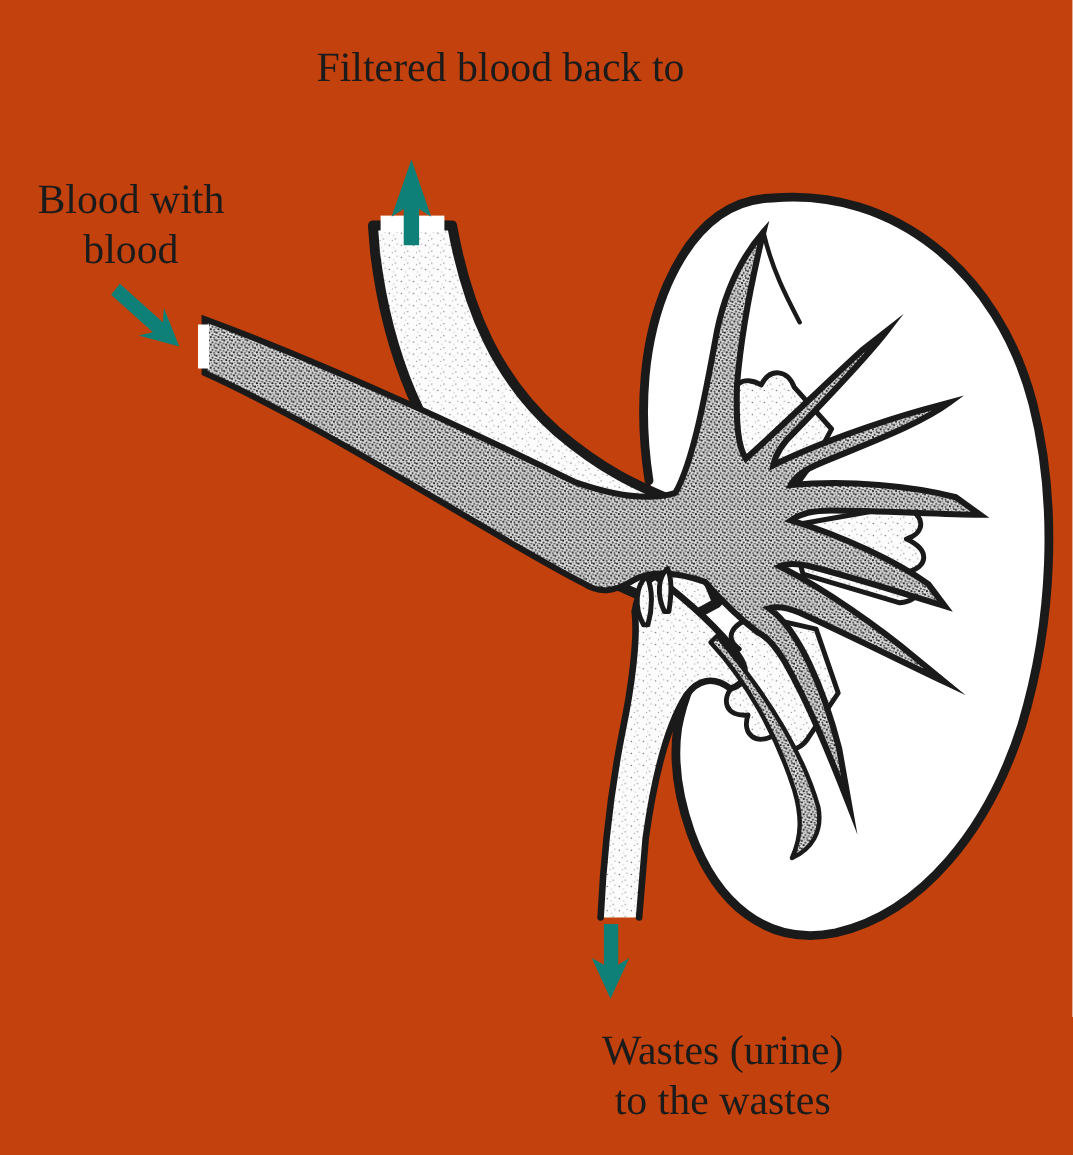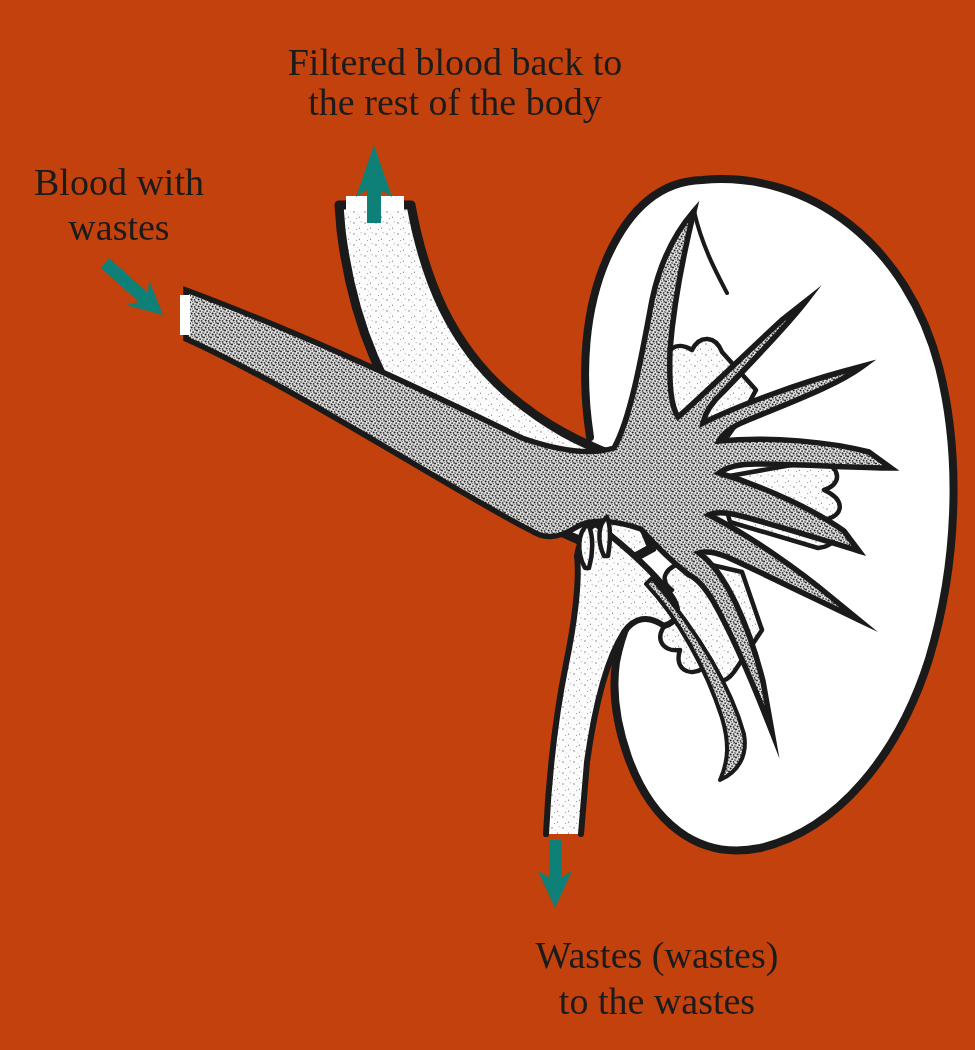--- a/index.html
+++ b/index.html
@@ -130,26 +130,25 @@
 
     <g>
       <polygon points="374,145 392,197 381,190 381,223 367,223 367,190 356,197" fill="#0e8077"></polygon>
       <polygon points="163,315 126,305 139,302 101,268 109,258 148,293 149,280" fill="#0e8077"></polygon>
       <polygon points="555,908 538,871 549,877 549,840 562,840 562,877 572,871" fill="#0e8077"></polygon>
     </g>
   </svg>
 
   <div class="label" id="label-filtered">
     <div>Filtered blood back to</div>
-    <div>the rest of the body</div>
   </div>
 
   <div class="label" id="label-blood">
     <div>Blood with</div>
-    <div>wastes</div>
+    <div>blood</div>
   </div>
 
   <div class="label" id="label-wastes">
-    <div>Wastes (wastes)</div>
+    <div>Wastes (urine)</div>
     <div>to the wastes</div>
   </div>
 
 </div>
 
 </body></html>

